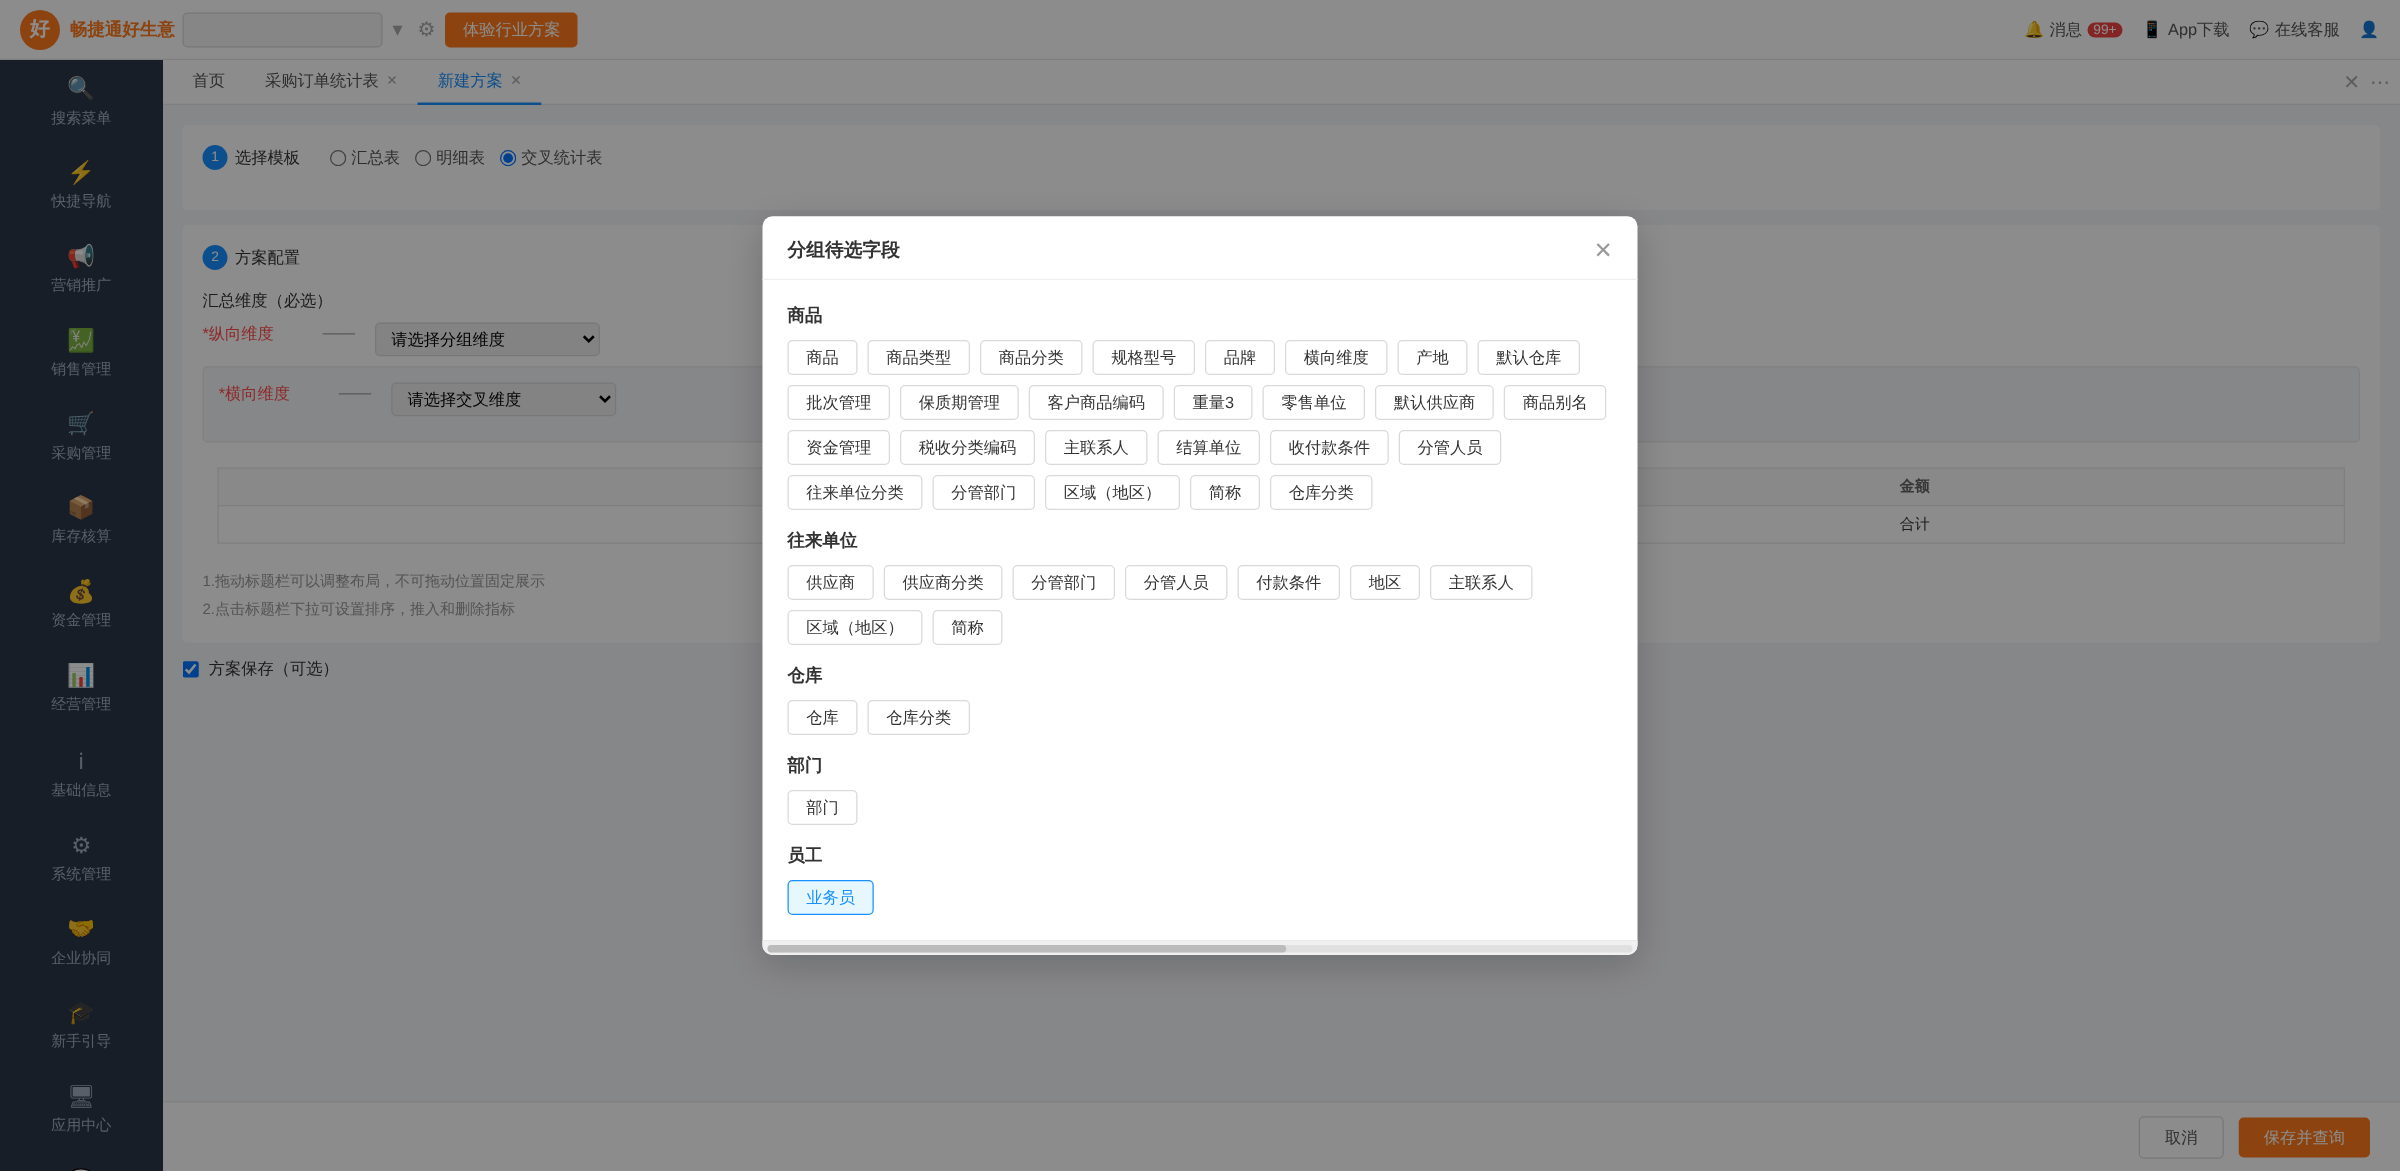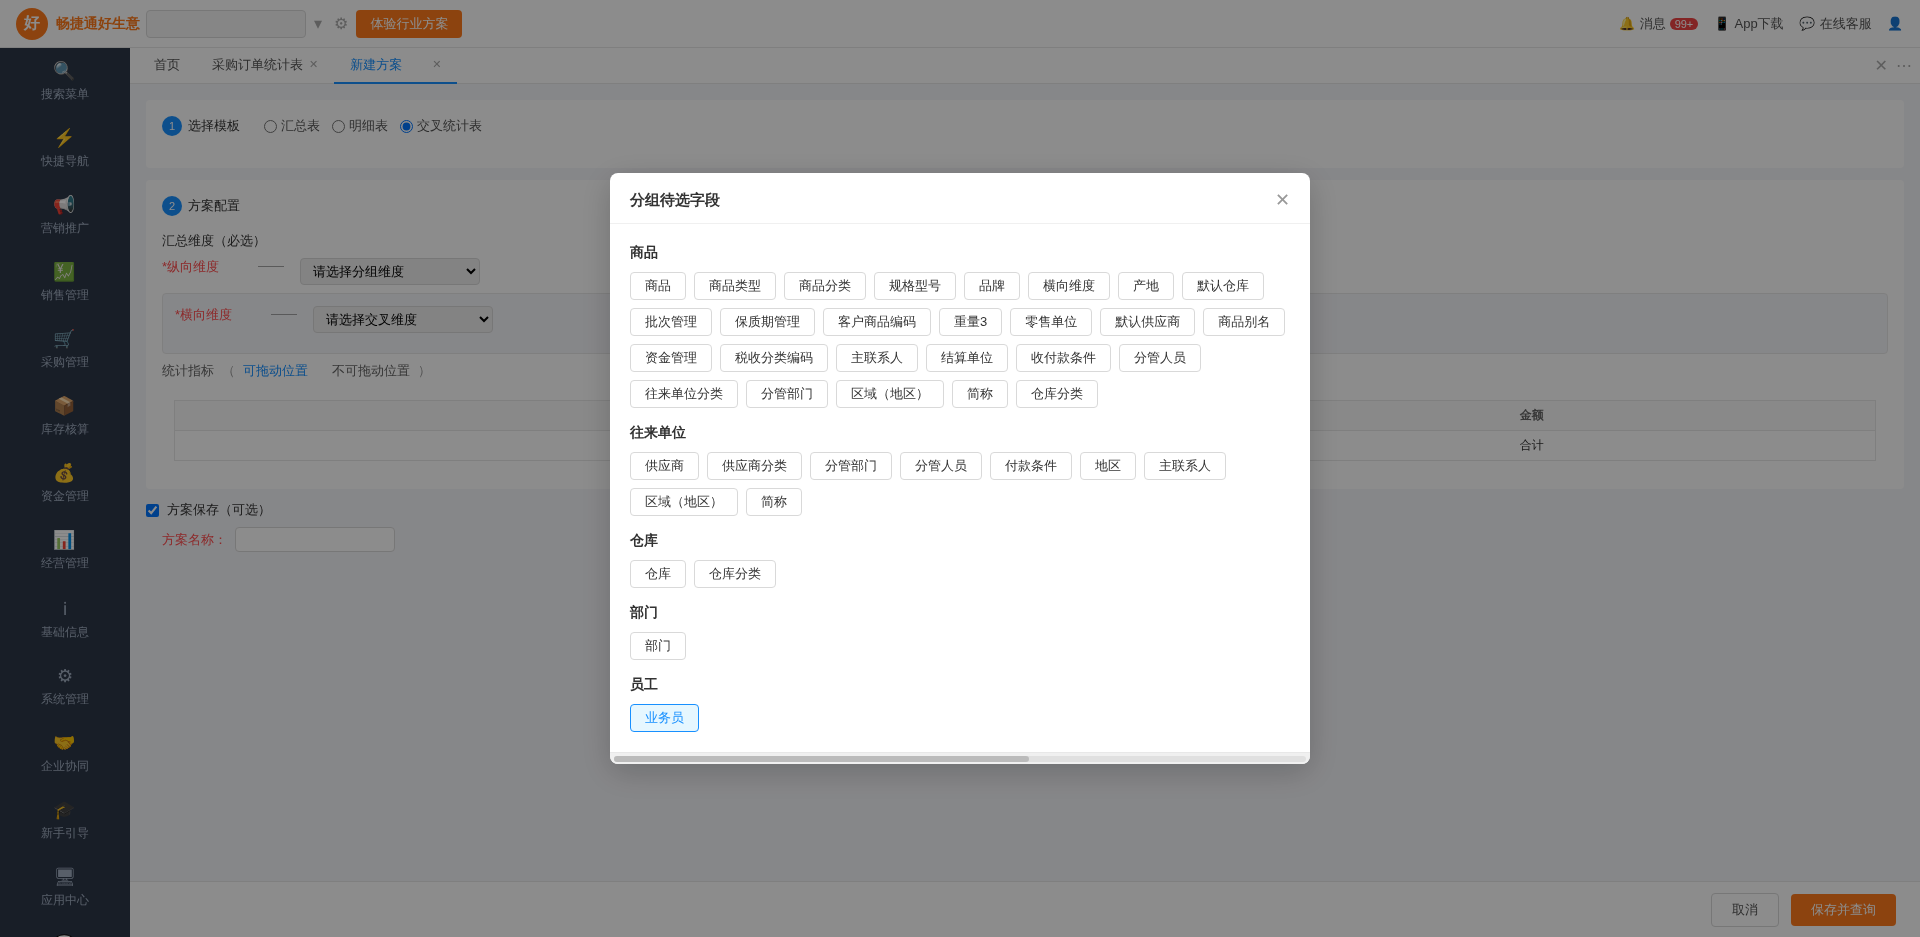--- a/index.html
+++ b/index.html
@@ -18,21 +18,21 @@
     .badge { background: #ef4444; color: white; border-radius: 10px; padding: 0 5px; font-size: 11px; min-width: 18px; text-align: left; }
 
     
     .sidebar { position: fixed; top: 48px; left: 0; bottom: 0; width: 130px; background: #2d3748; display: flex; flex-direction: column; z-index: 99; overflow-y: auto; }
     .sidebar-item { display: flex; flex-direction: column; align-items: center; padding: 12px 8px; cursor: pointer; color: #a0aec0; font-size: 12px; gap: 4px; }
     .sidebar-item-icon { font-size: 18px; }
 
     
     .tabbar { position: fixed; top: 48px; left: 130px; right: 0; height: 36px; background: #fff; border-bottom: 1px solid #e8e8e8; display: flex; align-items: center; z-index: 98; padding: 0 8px; gap: 0; }
     .tab { display: flex; align-items: center; height: 36px; padding: 0 16px; font-size: 13px; cursor: pointer; color: #555; border-bottom: 2px solid transparent; }
-    .tab.active { color: #1890ff; border-bottom: 2px solid #1890ff; gap: 24px; }
+    .tab.active { color: #1890ff; border-bottom: 2px solid #1890ff; }
     .tab-close { margin-left: 6px; color: #aaa; font-size: 11px; cursor: pointer; }
     .tab-right { margin-left: auto; display: flex; align-items: center; gap: 8px; color: #aaa; cursor: pointer; font-size: 16px; }
 
     
     .main { position: fixed; top: 84px; left: 130px; right: 0; bottom: 0; background: #f5f6fa; overflow: auto; }
     .page-content { padding: 16px; }
     .page-title { font-size: 14px; color: #666; margin-bottom: 12px; }
 
     
     .steps { display: flex; align-items: center; gap: 16px; margin-bottom: 16px; }
@@ -255,28 +255,20 @@
       <div style="background:#f5f6fa;border:1px solid #e8e8e8;border-radius:4px;padding:12px;margin:8px 0;">
         <div class="config-row">
           <span class="config-label">*横向维度</span>
           <span style="margin:0 8px;color:#999;">——</span>
           <select class="config-select">
             <option>请选择交叉维度</option>
           </select>
         </div>
       </div>
 
-      <div class="table-indicator">
-        <span>统计指标</span>
-        <span style="color:#999;">（</span>
-        <span class="draggable-label">可拖动位置</span>
-        <span style="color:#999;margin:0 4px;"></span>
-        <span>不可拖动位置</span>
-        <span style="color:#999;">）</span>
-      </div>
 
       <div class="table-section">
         <table>
           <thead>
             <tr>
               <th>
                 <span>主数量</span>
                 <span style="color:#1890ff;cursor:pointer;">▾</span>
               </th>
               <th>金额</th>
@@ -284,29 +276,29 @@
           </thead>
           <tbody>
             <tr>
               <td>合计</td>
               <td>合计</td>
             </tr>
           </tbody>
         </table>
       </div>
 
+      <div class="hint">
+        <div>1.拖动标题栏可以调整布局，不可拖动位置固定展示</div>
+        <div>2.点击标题栏下拉可设置排序，推入和删除指标</div>
+      </div>
     </div>
 
     <div class="save-option">
       <input type="checkbox" checked="" style="">
       <span>方案保存（可选）</span>
-    </div>
-    <div style="margin-top:8px;margin-left:16px;">
-      <span style="color:#ff4d4f;margin-right:4px;">方案名称：</span>
-      <input class="save-name-input" type="text" style="">
     </div>
   </div>
 </div>
 
 <div class="bottom-bar">
   <button class="btn-cancel">取消</button>
   <button class="btn-save">保存并查询</button>
 </div>
 
 <div class="overlay">

